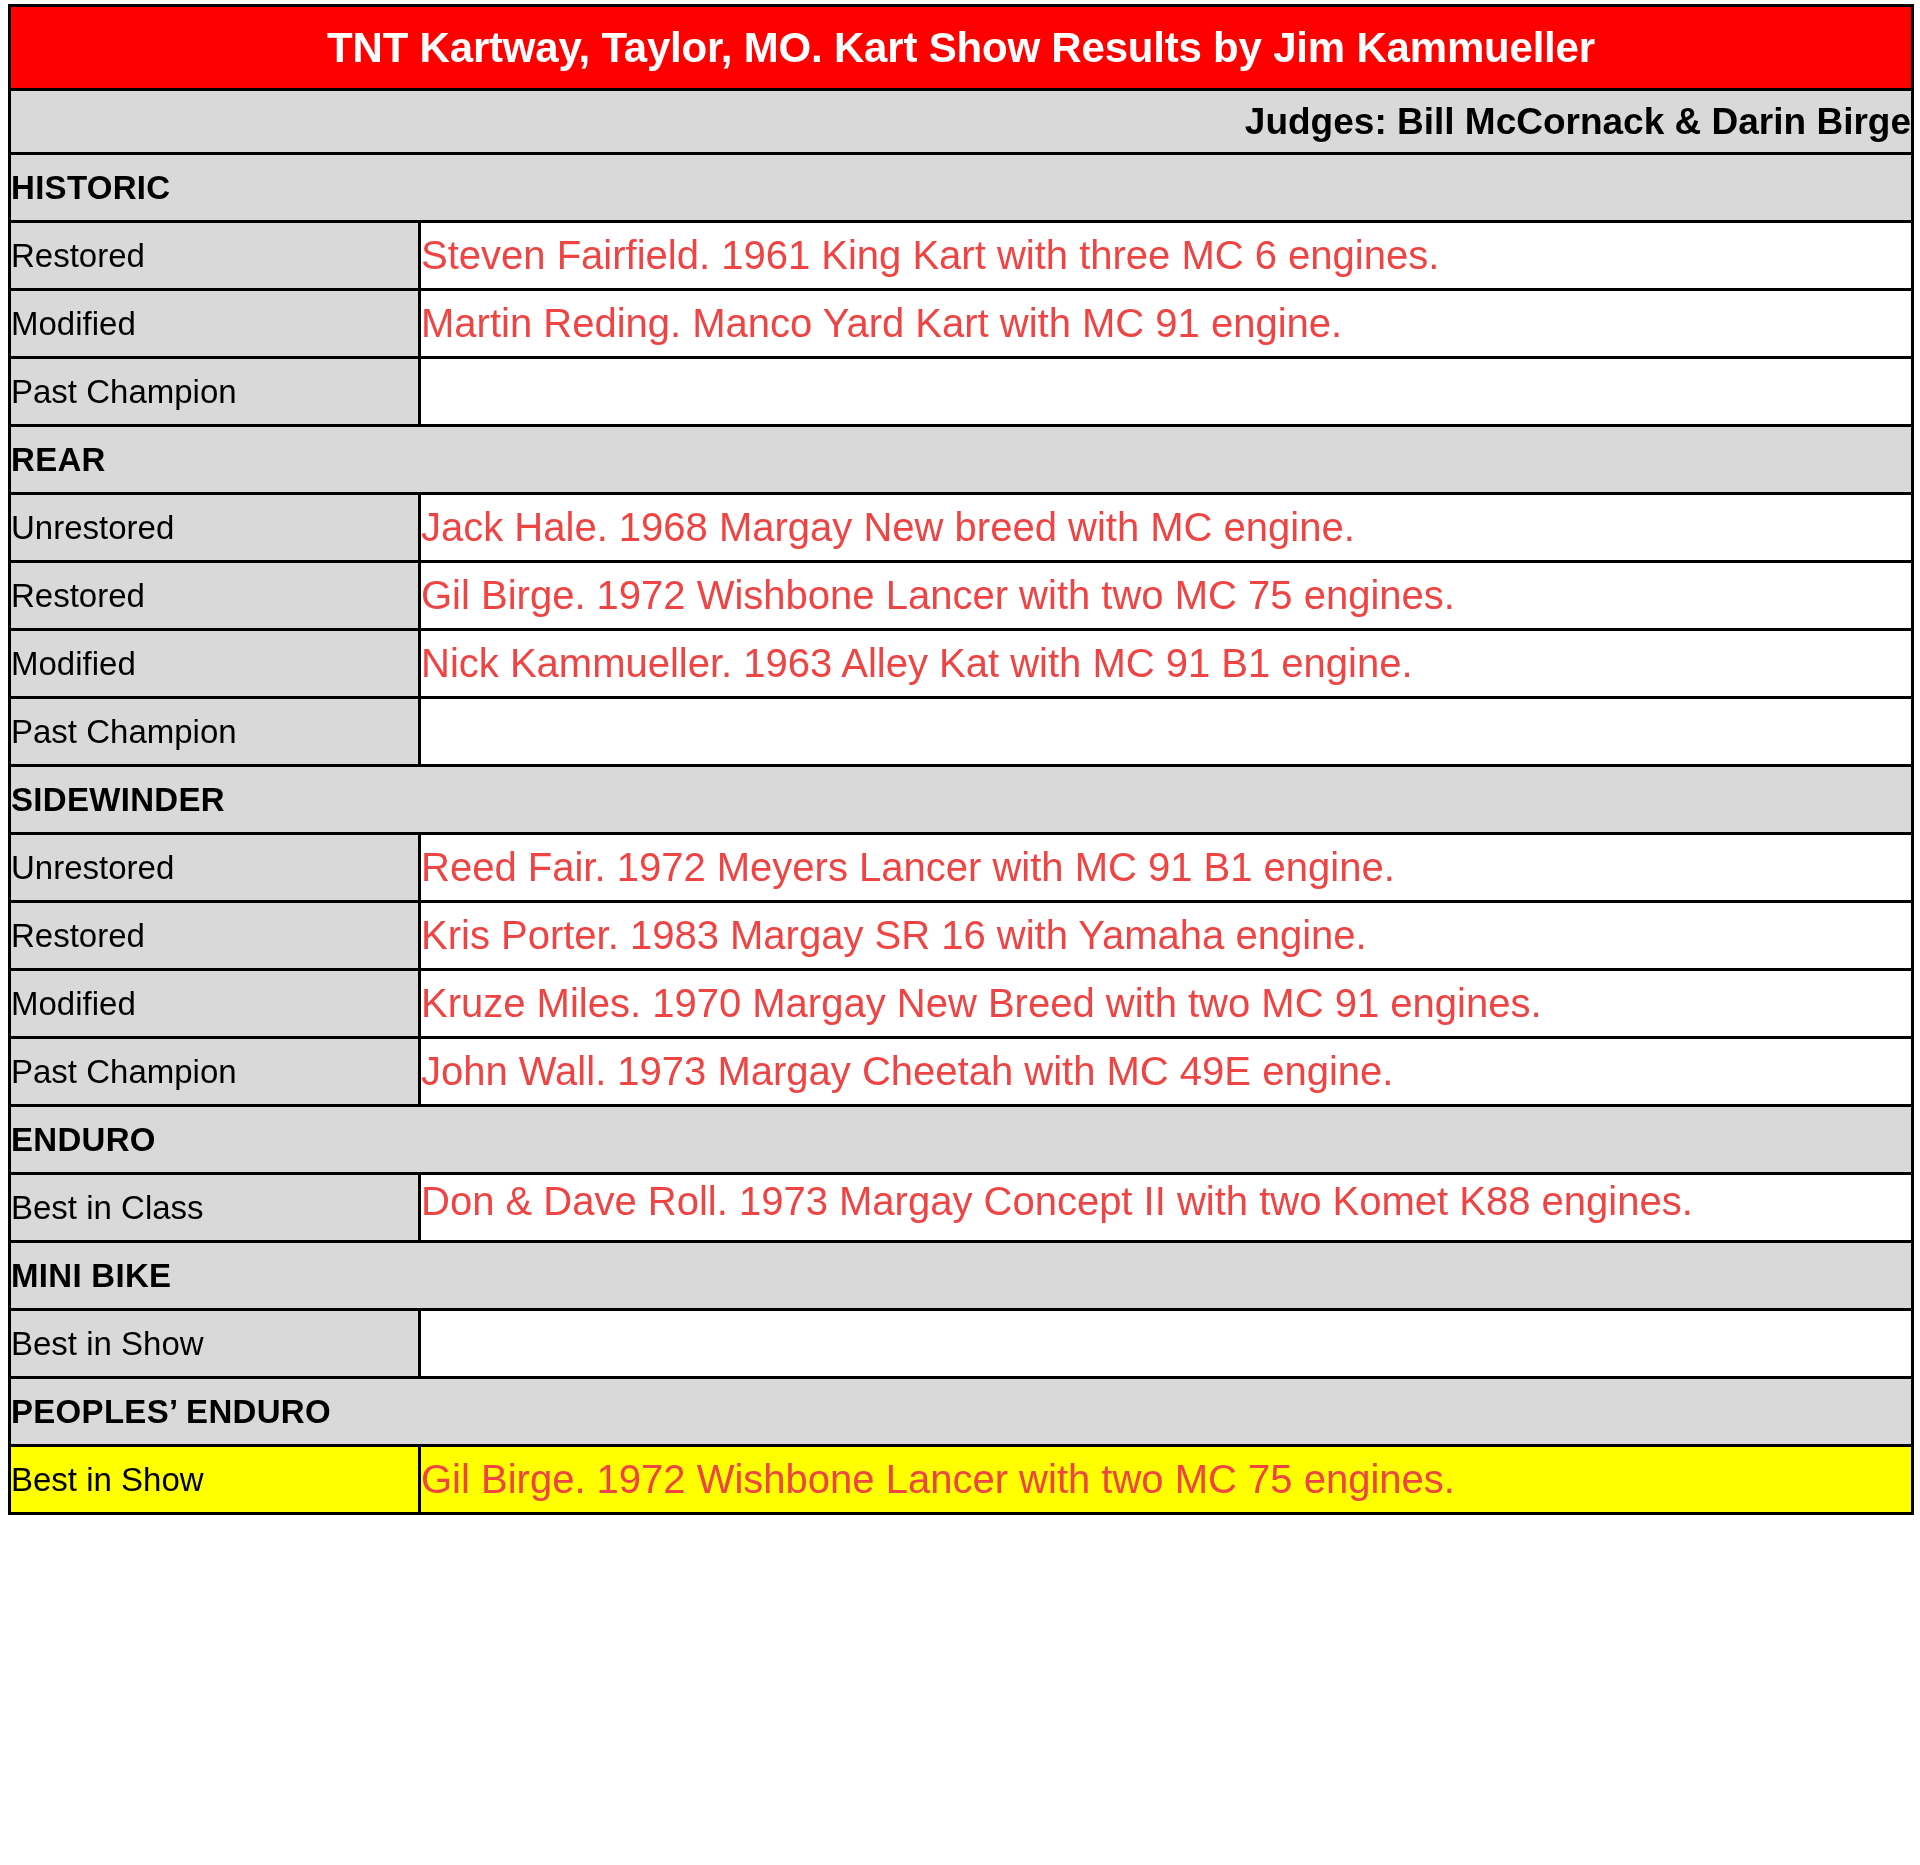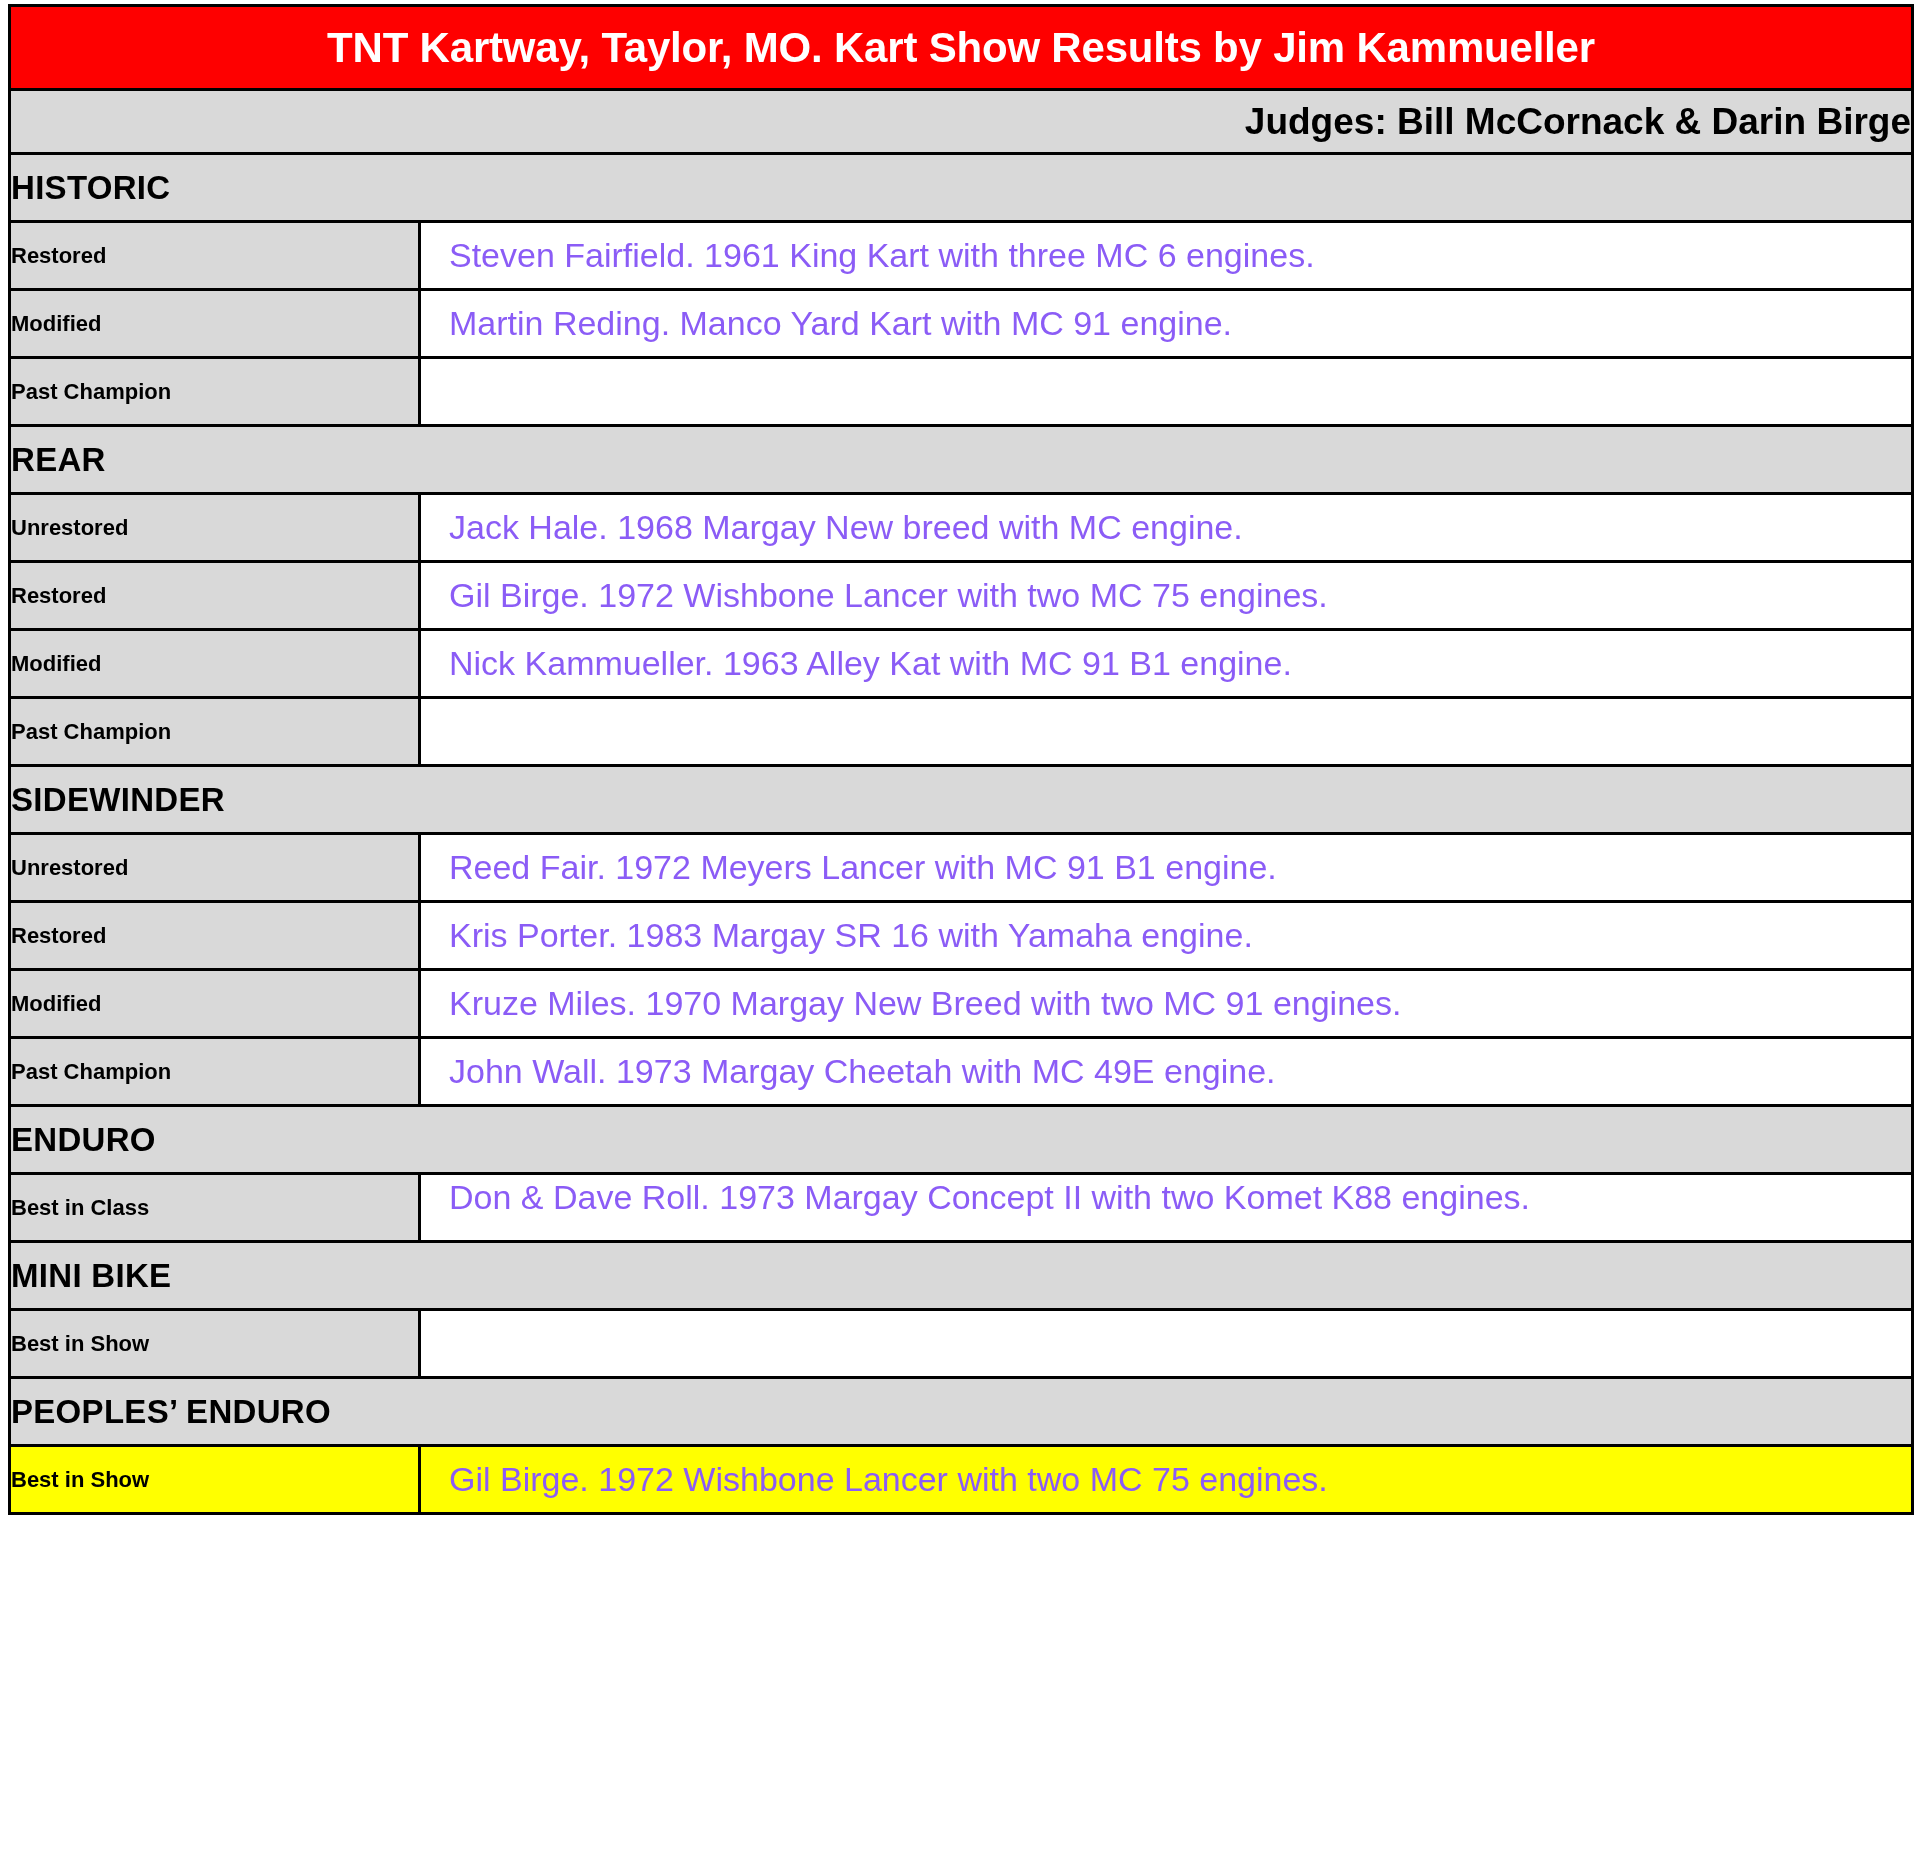--- a/index.html
+++ b/index.html
@@ -78,39 +78,38 @@
   }
 
   
   .label-cell {
     background: #d9d9d9;
     width: 410px;
     height: 68px;
     padding-left: 10px;
   }
   .label-text {
-    font-size: 22px;
-    font-weight: bold;
+    font-size: 33px;
+    font-weight: normal;
     color: #000000;
     white-space: nowrap;
   }
 
   .value-cell {
     background: #ffffff;
     height: 68px;
     padding-left: 12px;
     overflow: hidden;
   }
   .value-text {
-    font-size: 34px;
+    font-size: 40px;
     font-weight: normal;
-    color: #8b5cf6;
+    color: #ef4444;
     white-space: nowrap;
     line-height: 1.12;
-    padding-left: 28px;
   }
 
   
   .value-cell.clipped {
     vertical-align: top;
     padding-top: 2px;
   }
   .value-cell.clipped .value-text {
     white-space: normal;
     line-height: 1.22;

